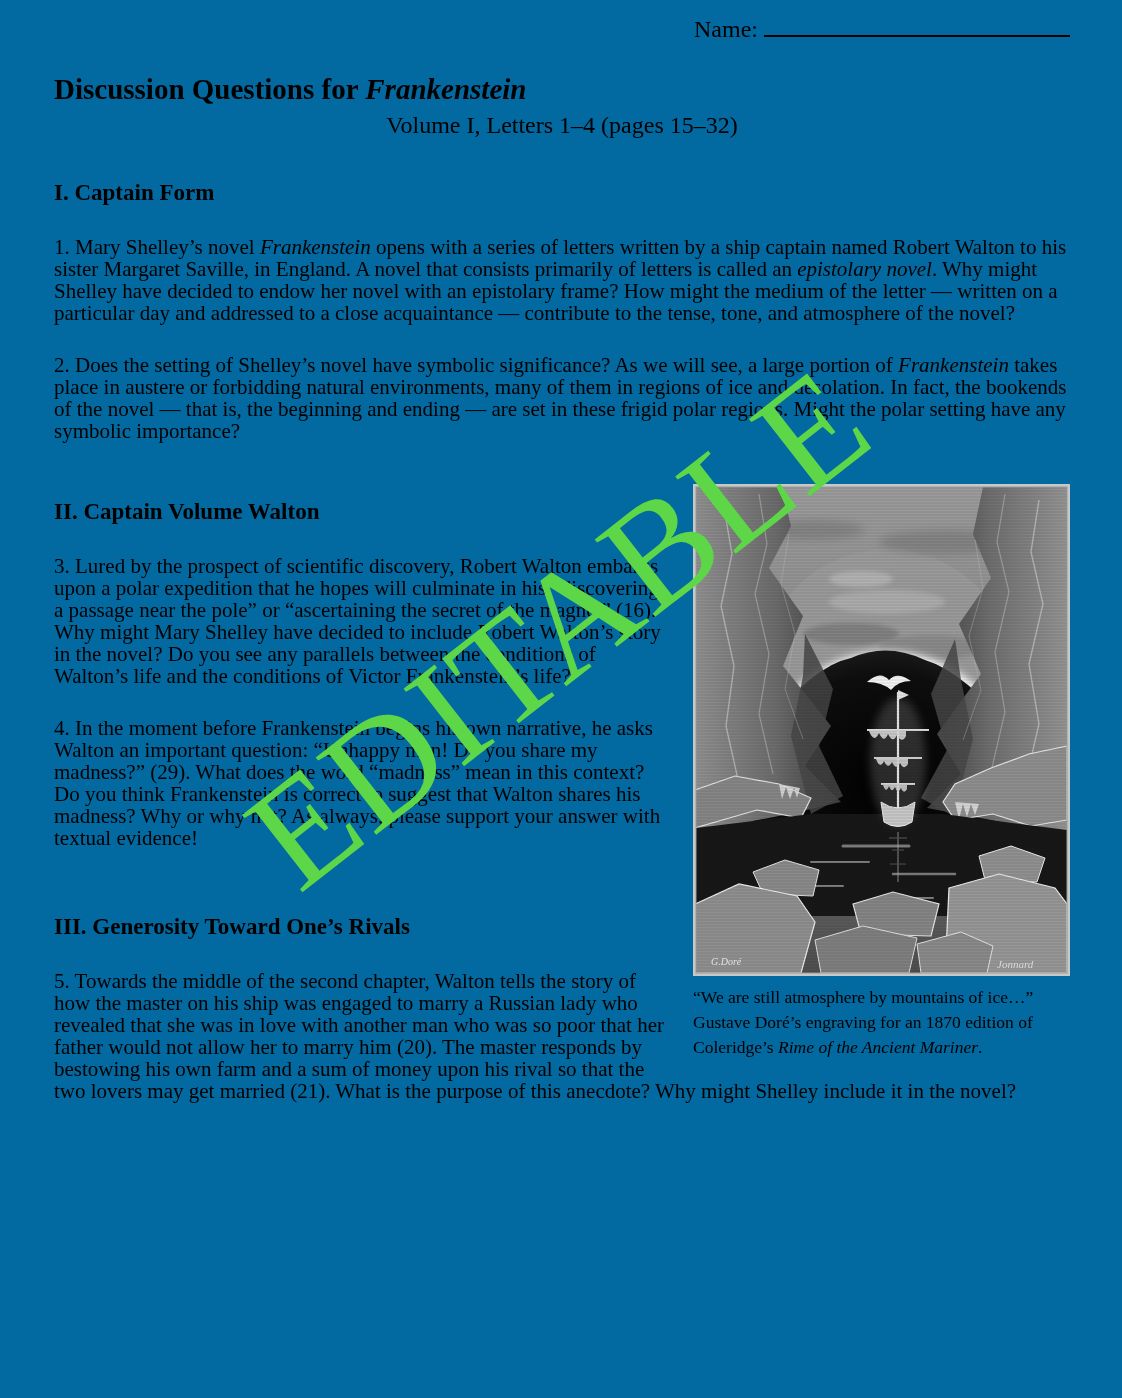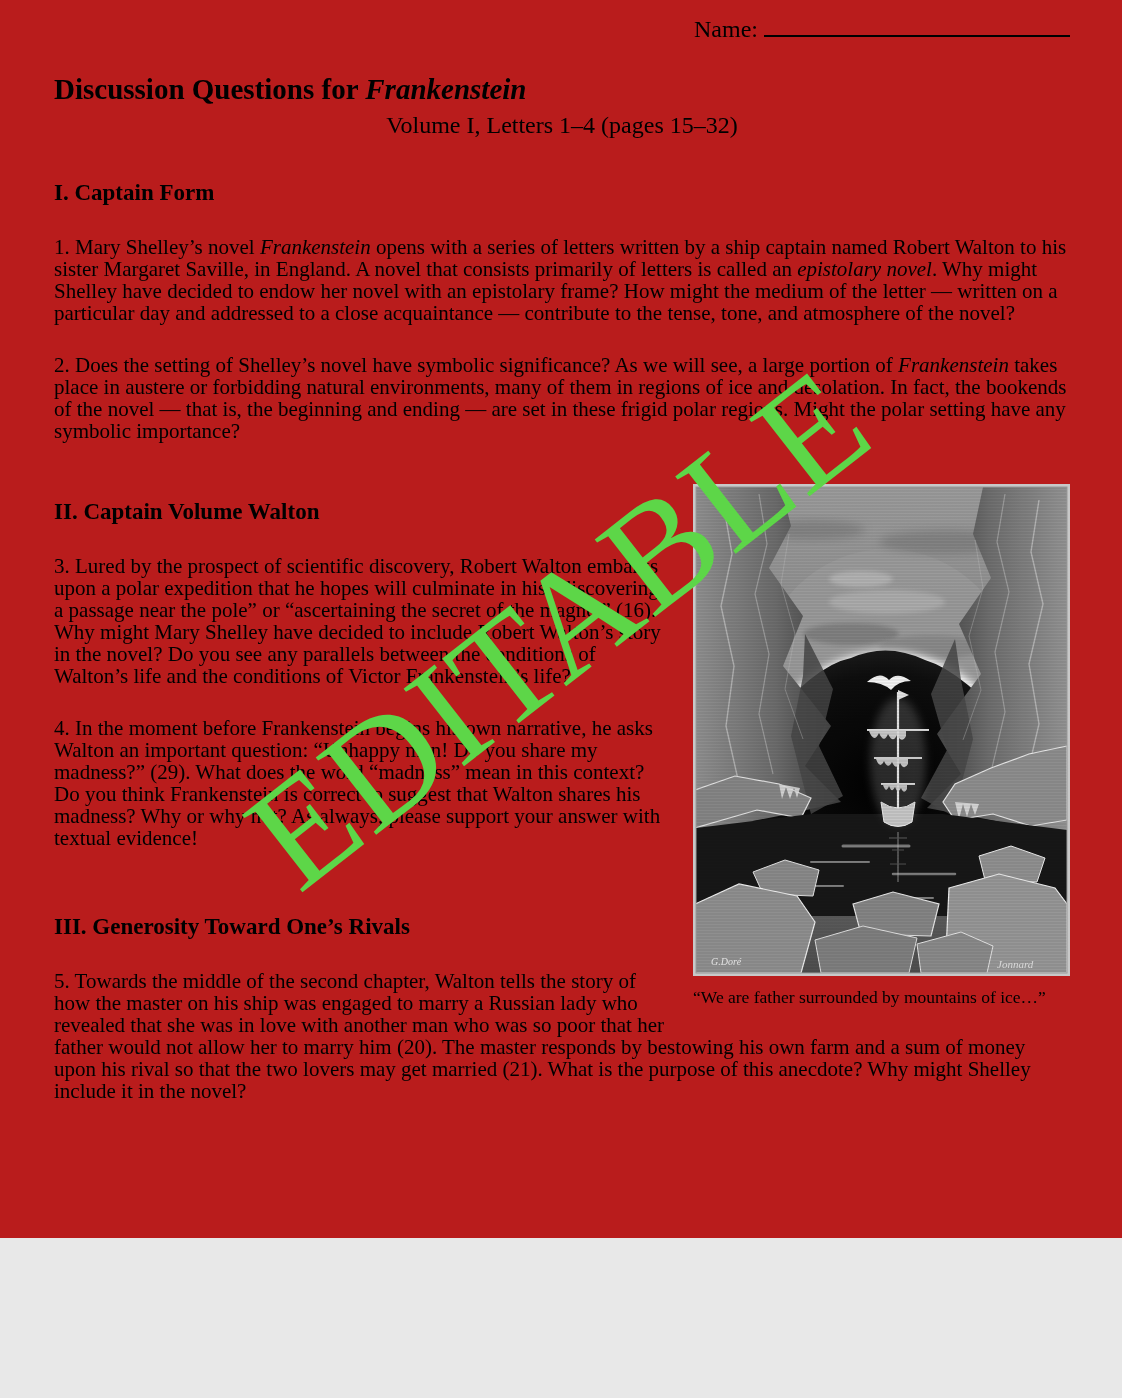--- a/index.html
+++ b/index.html
@@ -1,21 +1,21 @@
 <!DOCTYPE html>
 <html lang="en"><head>
 <meta charset="utf-8">
 <style>
   html,body { margin:0; padding:0; background:#e8e8e8; }
   .page {
     position: relative;
     width: 1122px;
-    height: 1238px;
+    height: 1398px;
     margin: 0 auto;
-    background: #b91c1c;
+    background: #0369a1;
     box-sizing: border-box;
     padding: 14px 52px 16px 54px;
     font-family: "Liberation Serif", serif;
     color: #000;
     overflow: hidden;
   }
   .name-row { text-align: right; font-size: 24px; line-height: 30px; white-space: nowrap; }
   .name-blank {
     display: inline-block;
     width: 306px;
@@ -226,21 +226,22 @@
 
         <rect x="3" y="3" width="371" height="486" fill="url(#engrave)"></rect>
 
         <text x="18" y="481" font-size="10" font-style="italic" fill="#e2e2e2" font-family="Liberation Serif, serif">G.Doré</text>
         <text x="304" y="484" font-size="11" font-style="italic" fill="#d8d8d8" font-family="Liberation Serif, serif">Jonnard</text>
       </g>
 
       <rect x="3" y="3" width="371" height="486" fill="none" stroke="#979797" stroke-width="1"></rect>
     </svg>
     <figcaption>
-      <div>“We are father surrounded by mountains of ice…”</div>
+      <div>“We are still atmosphere by mountains of ice…”</div>
+      <div><span>Gustave Doré’s engraving for an 1870 edition of Coleridge’s </span><i>Rime of the Ancient Mariner</i><span>.</span></div>
     </figcaption>
   </figure>
 
   <h2 class="sec sec-2">II. Captain Volume Walton</h2>
 
   <p class="q"><span>3. Lured by the prospect of scientific discovery, Robert Walton embarks upon a polar expedition that he hopes will culminate in his “discovering a passage near the pole” or “ascertaining the secret of the magnet” (16). Why might Mary Shelley have decided to include Robert Walton’s story in the novel? Do you see any parallels between the conditions of Walton’s life and the conditions of Victor Frankenstein’s life?</span></p>
 
   <p class="q"><span>4. In the moment before Frankenstein begins his own narrative, he asks Walton an important question: “Unhappy man! Do you share my madness?” (29). What does the word “madness” mean in this context? Do you think Frankenstein is correct to suggest that Walton shares his madness? Why or why not? As always, please support your answer with textual evidence!</span></p>
 
   <h2 class="sec sec-3">III. Generosity Toward One’s Rivals</h2>

